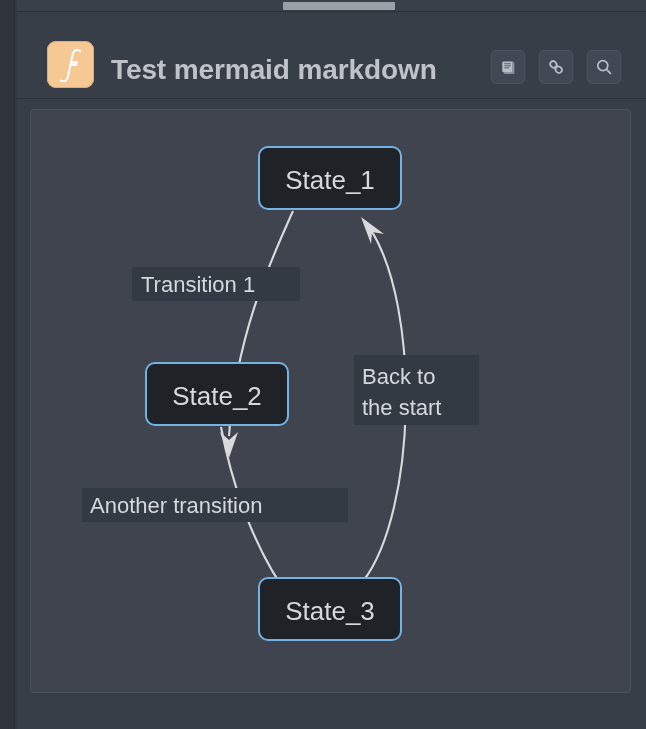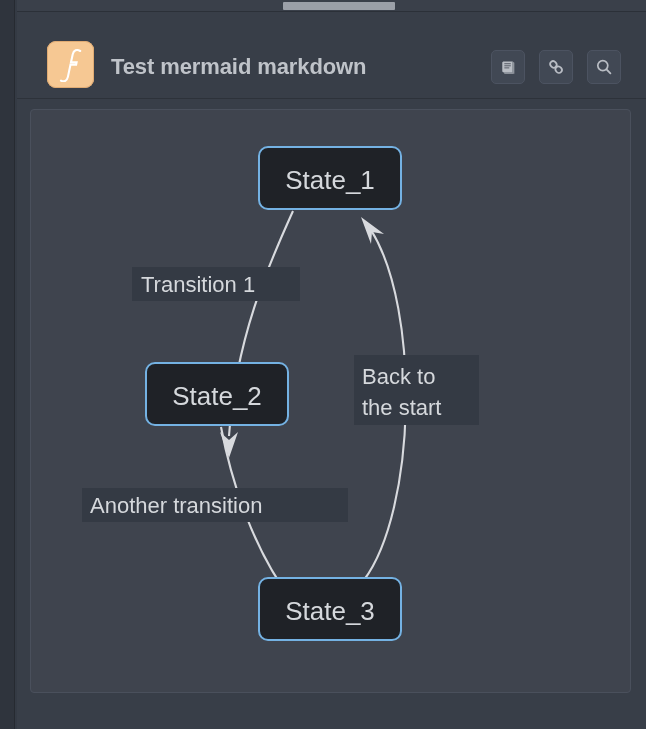--- a/index.html
+++ b/index.html
@@ -81,21 +81,21 @@
     box-shadow: inset 0 0 0 1px #e0ab73;
     display: flex;
     align-items: center;
     justify-content: center;
   }
   #logo-icon svg { display: block; }
 
   #page-title {
     position: absolute;
     left: 94px; top: 42px;
-    font-size: 22px;
+    font-size: 28px;
     font-weight: bold;
     color: #bfc3c9;
     letter-spacing: -0.1px;
     white-space: nowrap;
   }
 
   .hdr-btn {
     position: absolute;
     top: 38px;
     width: 34px; height: 34px;

